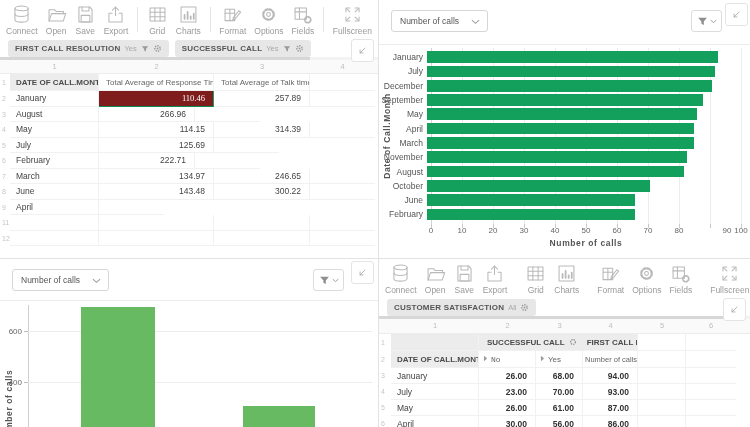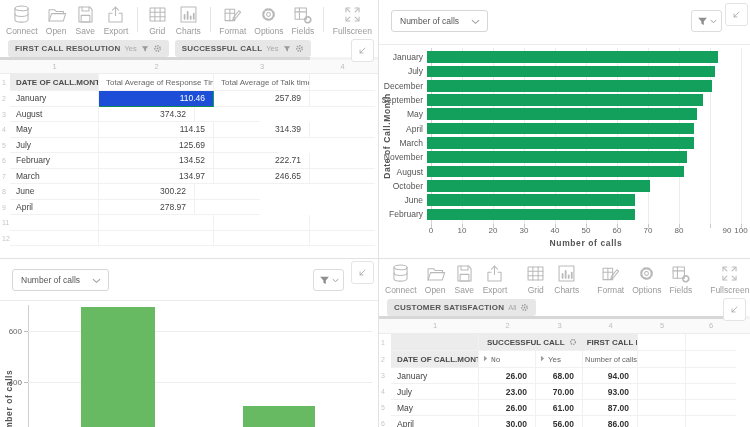--- a/index.html
+++ b/index.html
@@ -39,21 +39,21 @@
   .hscroll .thumb { position:absolute; left:0; top:0; height:3px; background:#d7d7d7; }
   .band { display:flex; background:#fafafa; border-bottom:1px solid #ececec; }
   #g1 .band { height:14px; } #g2 .band { height:15px; }
   .band span { font-size:7.5px; color:#bdbdbd; text-align:center; line-height:14px; }
   .grow { display:flex; }
   .rn { font-size:7px; color:#c6c6c6; text-align:left; padding-left:2px; line-height:inherit; flex:none; }
   .cell { border-right:1px solid #f1f1f1; border-bottom:1px solid #f1f1f1; font-size:8.5px; color:#444;
           white-space:nowrap; overflow:hidden; flex:none; }
   .cell.num { text-align:right; padding-right:8px; }
   .cell.monthcell { padding-left:6px; }
-  .hl { background:#1d4ed8; color:#fff; border-right-color:#12a05c; border-bottom-color:#0e8c50; }
+  .hl { background:#7f1d1d; color:#fff; border-right-color:#12a05c; border-bottom-color:#0e8c50;font-family:Liberation Serif, serif; }
   .hdr-gray { background:#ececec; font-weight:bold; color:#4a4a4a; font-size:8px; }
   .hdr-measure { color:#666; font-size:8px; padding-left:7px; }
   .bold { font-weight:bold; color:#333; }
   
   .g1-rn { width:10px; } .g1-c1 { width:89px; } .g1-c2 { width:115px; } .g1-c3 { width:96px; } .g1-c4 { width:65px; border-right:none; }
   #g1 .grow { height:15.5px; line-height:15.5px; }
   #g1 .grow.hrow { height:17px; line-height:17px; }
   
   .g2-rn { width:12px; } .g2-c1 { width:88px; } .g2-c2 { width:57px; } .g2-c3 { width:47px; } .g2-c4 { width:55px; }
   .g2-c5 { width:48px; } .g2-c6 { width:50px; border-right:none; }
@@ -247,60 +247,59 @@
       <div class="grow">
         <span class="rn g1-rn">2</span>
         <div class="cell g1-c1 monthcell">January</div>
         <div class="cell g1-c2 num hl">110.46</div>
         <div class="cell g1-c3 num">257.89</div>
         <div class="cell g1-c4"></div>
       </div>
       <div class="grow">
         <span class="rn g1-rn">3</span>
         <div class="cell g1-c1 monthcell">August</div>
-        <div class="cell g1-c3 num">374.32</div>
+        <div class="cell g1-c3 num">266.96</div>
         <div class="cell g1-c4"></div>
       </div>
       <div class="grow">
         <span class="rn g1-rn">4</span>
         <div class="cell g1-c1 monthcell">May</div>
         <div class="cell g1-c2 num">114.15</div>
         <div class="cell g1-c3 num">314.39</div>
         <div class="cell g1-c4"></div>
       </div>
       <div class="grow">
         <span class="rn g1-rn">5</span>
         <div class="cell g1-c1 monthcell">July</div>
         <div class="cell g1-c2 num">125.69</div>
         <div class="cell g1-c4"></div>
       </div>
       <div class="grow">
         <span class="rn g1-rn">6</span>
         <div class="cell g1-c1 monthcell">February</div>
-        <div class="cell g1-c2 num">134.52</div>
         <div class="cell g1-c3 num">222.71</div>
         <div class="cell g1-c4"></div>
       </div>
       <div class="grow">
         <span class="rn g1-rn">7</span>
         <div class="cell g1-c1 monthcell">March</div>
         <div class="cell g1-c2 num">134.97</div>
         <div class="cell g1-c3 num">246.65</div>
         <div class="cell g1-c4"></div>
       </div>
       <div class="grow">
         <span class="rn g1-rn">8</span>
         <div class="cell g1-c1 monthcell">June</div>
+        <div class="cell g1-c2 num">143.48</div>
         <div class="cell g1-c3 num">300.22</div>
         <div class="cell g1-c4"></div>
       </div>
       <div class="grow">
         <span class="rn g1-rn">9</span>
         <div class="cell g1-c1 monthcell">April</div>
-        <div class="cell g1-c3 num">278.97</div>
         <div class="cell g1-c4"></div>
       </div>
       <div class="grow">
         <span class="rn g1-rn">11</span>
         <div class="cell g1-c1"></div>
         <div class="cell g1-c2"></div>
         <div class="cell g1-c3"></div>
         <div class="cell g1-c4"></div>
       </div>
       <div class="grow">

